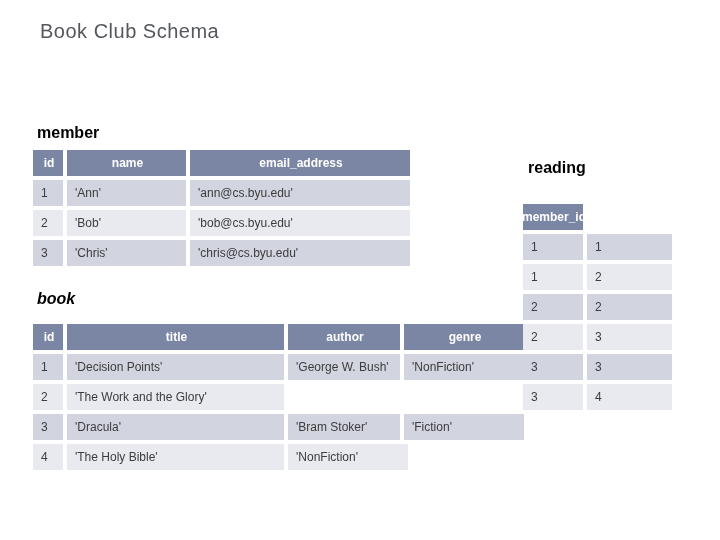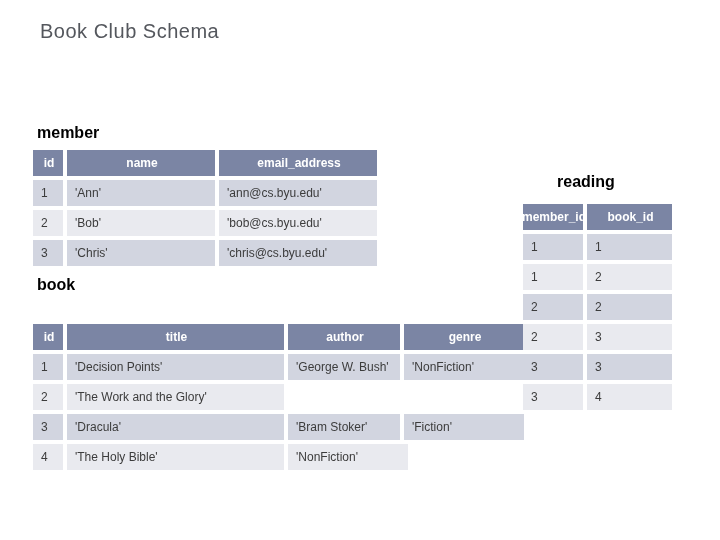--- a/index.html
+++ b/index.html
@@ -25,22 +25,22 @@
     font-size:20px;color:var(--title-color);
     letter-spacing:0.5px;
     white-space:nowrap;
   }
   .tbl-label{
     position:absolute;
     font-size:16px;font-weight:bold;color:#000000;
     white-space:nowrap;
   }
   .lbl-member{left:37px;top:124px;}
-  .lbl-book{left:37px;top:276px;}
-  .lbl-reading{left:528px;top:173px;margin-left:29px;}
+  .lbl-book{left:37px;top:290px;font-style:italic;}
+  .lbl-reading{left:528px;top:159px;}
   .dtable{
     position:absolute;
     display:flex;flex-direction:column;gap:var(--gap);
   }
   .t-member{left:33px;top:150px;}
   .t-book{left:33px;top:324px;}
   .t-reading{left:523px;top:204px;}
   .trow{display:flex;gap:var(--gap);}
   .tcell{
     box-sizing:border-box;
@@ -51,21 +51,21 @@
     white-space:nowrap;overflow:hidden;
   }
   .thead .tcell{
     height:var(--header-h);
     background:var(--header-bg);
     color:#ffffff;font-weight:bold;
     justify-content:center;padding-left:2px;
   }
   .trow.odd .tcell{background:var(--row-odd);}
   .trow.even .tcell{background:var(--row-even);}
-  .t-member .c0{width:30px}  .t-member .c1{width:148px} .t-member .c2{width:158px}
+  .t-member .c0{width:30px}  .t-member .c1{width:119px} .t-member .c2{width:220px}
   .t-book .c0{width:30px}    .t-book .c1{width:217px}   .t-book .c2{width:112px} .t-book .c3{width:120px}
   .t-reading .c0{width:60px} .t-reading .c1{width:85px}
 </style>
 </head>
 <body>
 
 <div class="slide-title">Book Club Schema</div>
 
 <div class="tbl-label lbl-member">member</div>
 <div class="dtable t-member">
@@ -119,21 +119,20 @@
       <div class="tcell c0">4</div>
       <div class="tcell c1">'The Holy Bible'</div>
       <div class="tcell c3">'NonFiction'</div>
     </div>
   </div>
 
 <div class="tbl-label lbl-reading">reading</div>
 <div class="dtable t-reading">
     <div class="trow thead">
       <div class="tcell c0">member_id</div>
-      <div class="tcell c1">book_id</div>
     </div>
     <div class="trow odd">
       <div class="tcell c0">1</div>
       <div class="tcell c1">1</div>
     </div>
     <div class="trow even">
       <div class="tcell c0">1</div>
       <div class="tcell c1">2</div>
     </div>
     <div class="trow odd">

